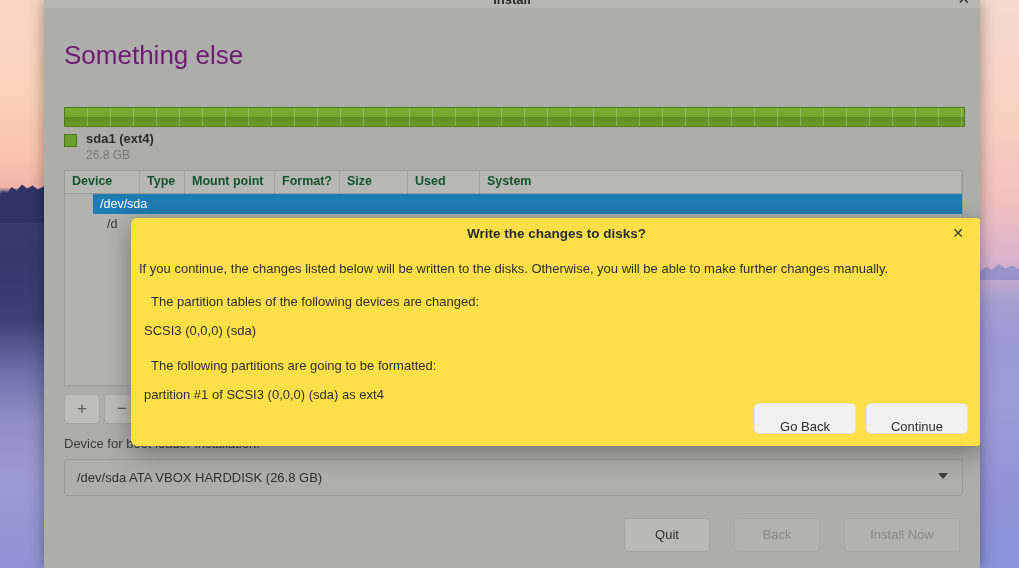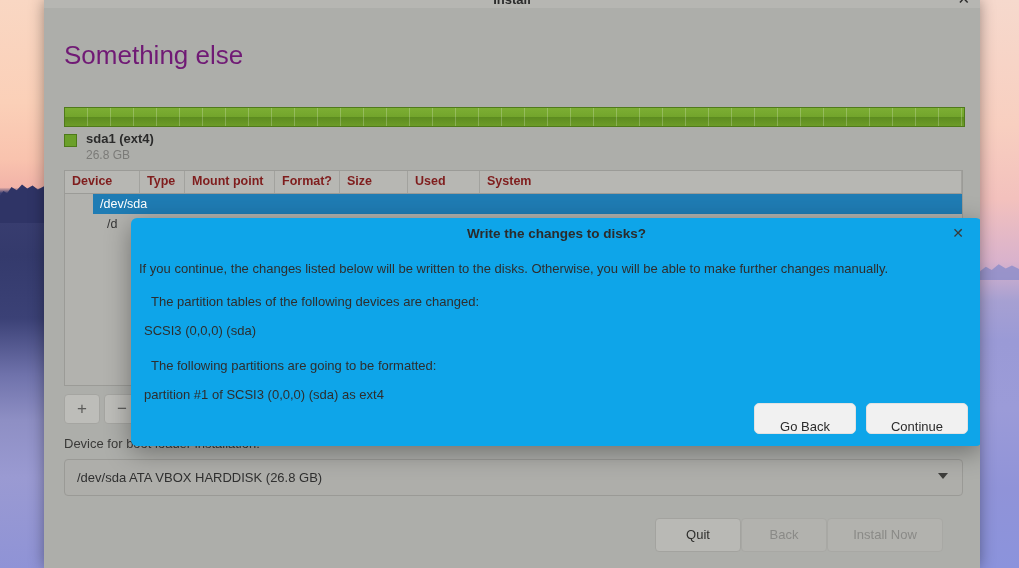--- a/index.html
+++ b/index.html
@@ -168,21 +168,21 @@
   }
   #table-header {
     display: flex;
     height: 22px;
     background: #b7b7b3;
     border-bottom: 1px solid #9b9b97;
   }
   #table-header .th {
     font-size: 12.5px;
     font-weight: bold;
-    color: #7f1d1d;
+    color: #14532d;
     padding: 3px 6px 0 7px;
     box-sizing: border-box;
     border-right: 1px solid #a2a29e;
     white-space: nowrap;
     overflow: hidden;
   }
   .th.col-device { width: 75px; }
   .th.col-type { width: 45px; }
   .th.col-mount { width: 90px; }
   .th.col-format { width: 65px; }
@@ -278,24 +278,24 @@
     top: 13px;
     width: 0; height: 0;
     border-left: 5px solid transparent;
     border-right: 5px solid transparent;
     border-top: 6px solid #3d3d3b;
   }
 
   
   #footer-buttons {
     position: absolute;
-    right: 37px;
+    right: 20px;
     top: 518px;
     display: flex;
-    gap: 0;
+    gap: 24px;
   }
   .footer-btn {
     width: 86px;
     height: 34px;
     border-radius: 4px;
     box-sizing: border-box;
     font-size: 13px;
     text-align: center;
     line-height: 32px;
     cursor: pointer;
@@ -313,21 +313,21 @@
   }
   #btn-install-now { width: 116px; }
 
   
   #modal-dialog {
     position: absolute;
     left: 87px;
     top: 218px;
     width: 851px;
     height: 228px;
-    background: #0ea5e9;
+    background: #fde047;
     border-radius: 6px;
     box-shadow: 0 6px 26px rgba(0,0,0,.36);
     overflow: hidden;
   }
   #dialog-title {
     position: absolute;
     left: 0; right: 0;
     top: 8px;
     text-align: center;
     font-size: 13.5px;

